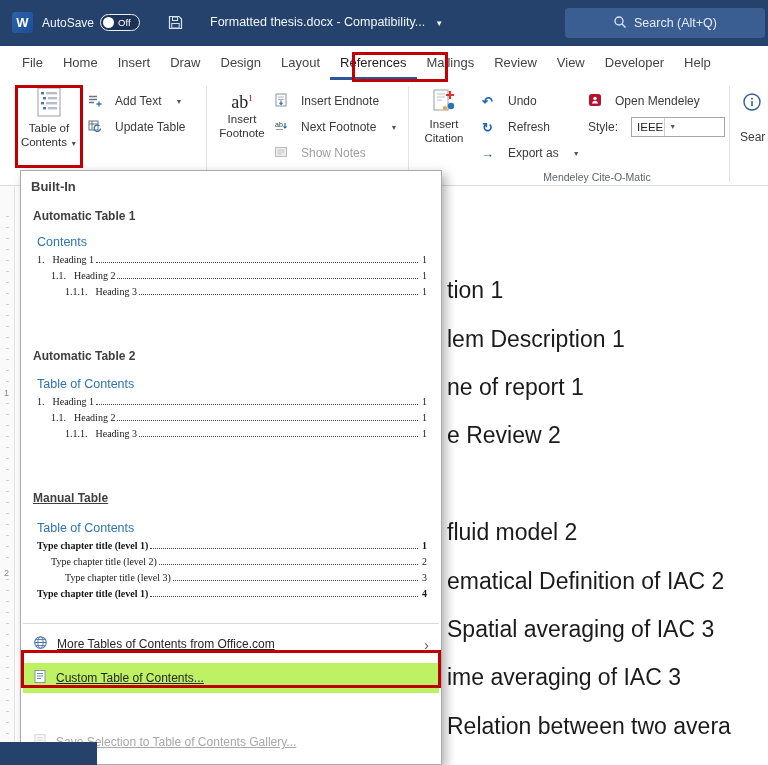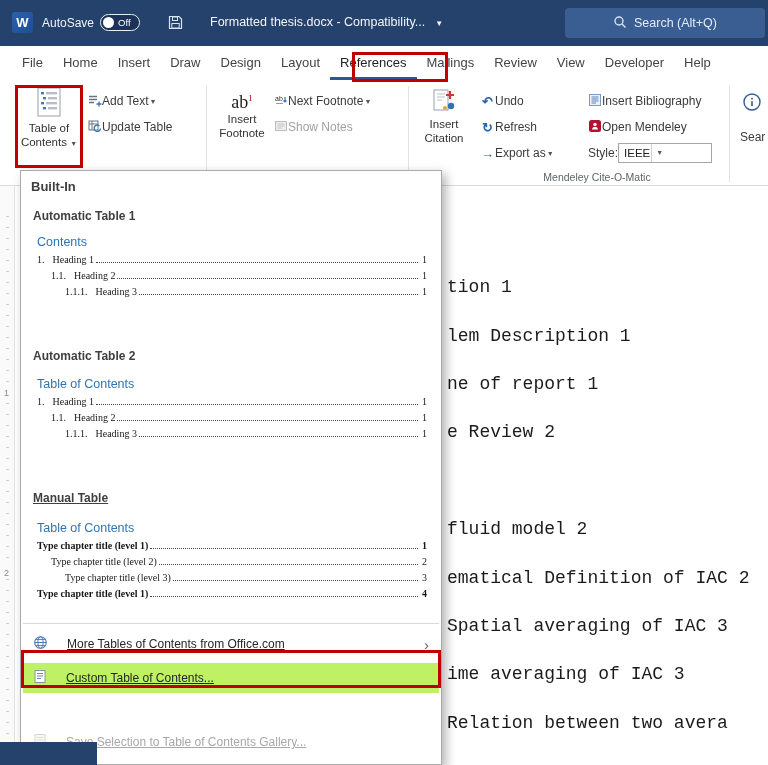--- a/index.html
+++ b/index.html
@@ -30,36 +30,36 @@
   .tab.active { color:#222; box-shadow: inset 0 -3px 0 #2b579a; }
 
   
   .ribbon { position:absolute; left:0; top:80px; width:768px; height:106px; background:#fff;
             border-bottom:1px solid #d8dadd; z-index:1; overflow:hidden; }
   .vsep { position:absolute; top:6px; width:1px; height:96px; background:#e1e3e6; }
   .btn-big { position:absolute; display:flex; flex-direction:column; align-items:center; text-align:right;
              font-size:11.5px; color:#333; line-height:14px; }
   .btn-big .caret { font-size:7px; color:#555; }
   .rcol { position:absolute; display:flex; flex-direction:column; }
-  .rrow { display:flex; align-items:center; gap:0; height:26px; font-size:12px; color:#3b3b3b; white-space:nowrap; }
+  .rrow { display:flex; align-items:center; gap:13px; height:26px; font-size:12px; color:#3b3b3b; white-space:nowrap; }
   .rrow .caret { font-size:7px; color:#555; margin-left:1px; }
   .rrow.disabled { color:#a0a0a0; }
   .bluglyph { color:#2566ad; font-size:13px; font-weight:bold; width:15px; text-align:center; }
   .abglyph { font-family:"Liberation Serif", serif; font-size:18px; color:#1f1f1f; line-height:20px; }
   .abglyph sup { color:#c00000; font-size:9px; }
   .combo { display:flex; align-items:center; justify-content:flex-start; width:94px; height:20px;
            border:1px solid #a6a6a6; background:#fff; font-size:11.5px; padding-left:5px; color:#222; }
   .combo .caret { font-size:7px; color:#555; padding:0 4px; border-left:1px solid #d0d0d0; line-height:18px; }
   .grp-label { position:absolute; left:452px; top:91px; width:290px; text-align:center; font-size:10.5px; color:#5f6368; }
   .search-grp-ic { position:absolute; left:742px; top:12px; }
   .search-grp-lbl { position:absolute; left:740px; top:50px; font-size:12px; color:#3b3b3b; white-space:nowrap; }
 
   
-  .docline { position:absolute; left:447px; font-family:Liberation Mono, monospace;
-             font-size:18px; color:#1b1b1b; white-space:nowrap; z-index:0; }
+  .docline { position:absolute; left:447px; font-family:Liberation Sans, sans-serif;
+             font-size:23px; color:#1b1b1b; white-space:nowrap; z-index:0; }
 
   
   .ruler { position:absolute; left:0; top:186px; width:15px; height:579px; background:#fafafa;
            border-right:1px solid #e4e4e4; z-index:1; }
   .ruler::before { content:""; position:absolute; left:6px; top:20px; bottom:20px; width:3px;
                    background:repeating-linear-gradient(to bottom, transparent 0 10px, #cfcfcf 10px 11px); }
   .rmark { position:absolute; left:4px; font-size:9px; color:#8a8a8a; background:#fafafa; z-index:1; }
 
   
   .menu { position:absolute; left:20px; top:170px; width:422px; height:595px; background:#fff;
@@ -69,21 +69,21 @@
   .gallery { position:absolute; left:16px; right:14px; }
   .gtitle { font-size:12.5px; color:#2e74b5; margin-bottom:5px; }
   .prow { display:flex; align-items:flex-end; font-family:"Liberation Serif", serif; font-size:10px;
           color:#161616; margin-bottom:5px; }
   .prow .pnum { margin-right:8px; }
   .prow .pdots { flex:1; border-bottom:1px dotted #444; margin:0 2px 2px 2px; }
   .prow .ppg { margin-left:2px; }
   .prow.b { font-weight:bold; }
   .ind1 { padding-left:14px; } .ind2 { padding-left:28px; }
   .m-sep { position:absolute; left:2px; right:2px; top:452px; border-top:1px solid #d9d9d9; }
-  .mi { position:absolute; left:2px; right:2px; height:30px; display:flex; align-items:center; gap:19px;
+  .mi { position:absolute; left:2px; right:2px; height:30px; display:flex; align-items:center; gap:9px;
         padding:0 10px; font-size:12px; color:#262626; }
   .mi .lbl { text-decoration:underline; white-space:nowrap; }
   .mi .chev { margin-left:auto; font-size:15px; color:#666; }
   .mi.hl { background:#bef264; }
   .mi.disabled { color:#a8a8a8; }
 
   
   .redbox { position:absolute; border:3px solid #c00000; z-index:20; pointer-events:none; }
   .rb-tab { left:352px; top:52px; width:96px; height:30px; }
   .rb-toc { left:15px; top:85px; width:68px; height:83px; }
@@ -184,20 +184,28 @@
 
     <div class="btn-big" style="left:216px; top:8px; width:52px;">
       <span class="abglyph"><span>ab</span><sup>1</sup></span>
       <span>Insert</span>
       <span>Footnote</span>
     </div>
 
     <div class="rcol" style="left:274px; top:8px;">
       <div class="rrow">
         <span><svg width="14" height="14">
+              <rect x="2" y="1" width="10" height="12" fill="#fff" stroke="#8a94a0"></rect>
+              <path d="M4 4h6M4 6.5h6" stroke="#aab2bb"></path>
+              <path d="M7 7.5v4M5.5 10l1.5 1.5L8.5 10" fill="none" stroke="#2e74b5" stroke-width="1.2"></path>
+            </svg></span>
+        <span>Insert Endnote</span>
+      </div>
+      <div class="rrow">
+        <span><svg width="14" height="14">
               <text x="1" y="8" font-size="7" fill="#333">ab</text>
               <path d="M2 10.5h7" stroke="#999"></path>
               <path d="M11 4v5M9.5 7.5L11 9l1.5-1.5" fill="none" stroke="#2e74b5" stroke-width="1.2"></path>
             </svg></span>
         <span>Next Footnote</span>
           <span class="caret">▼</span>
       </div>
       <div class="rrow disabled">
         <span><svg width="14" height="14">
               <rect x="1.5" y="2.5" width="11" height="9" fill="#ededed" stroke="#bdbdbd"></rect>
@@ -235,27 +243,20 @@
       <div class="rrow">
         <span class="bluglyph">→</span>
         <span>Export as</span>
           <span class="caret">▼</span>
       </div>
     </div>
 
     <div class="rcol" style="left:588px; top:8px;">
       <div class="rrow">
         <span><svg width="14" height="14">
-              <rect x="1.5" y="1.5" width="11" height="11" fill="#eaf1fa" stroke="#7d9cc4"></rect>
-              <path d="M3.5 4h7M3.5 6h7M3.5 8h7M3.5 10h4.5" stroke="#5b82b5"></path>
-            </svg></span>
-        <span>Insert Bibliography</span>
-      </div>
-      <div class="rrow">
-        <span><svg width="14" height="14">
               <rect x="1" y="1" width="12" height="12" rx="2.5" fill="#b3122e"></rect>
               <circle cx="7" cy="5.4" r="1.7" fill="#fff"></circle>
               <path d="M4 10.4c.4-2.1 1.6-2.7 3-2.7s2.6.6 3 2.7z" fill="#fff"></path>
             </svg></span>
         <span>Open Mendeley</span>
       </div>
       <div class="rrow">
         <span>Style:</span>
         <span class="combo">
           <span>IEEE</span>

